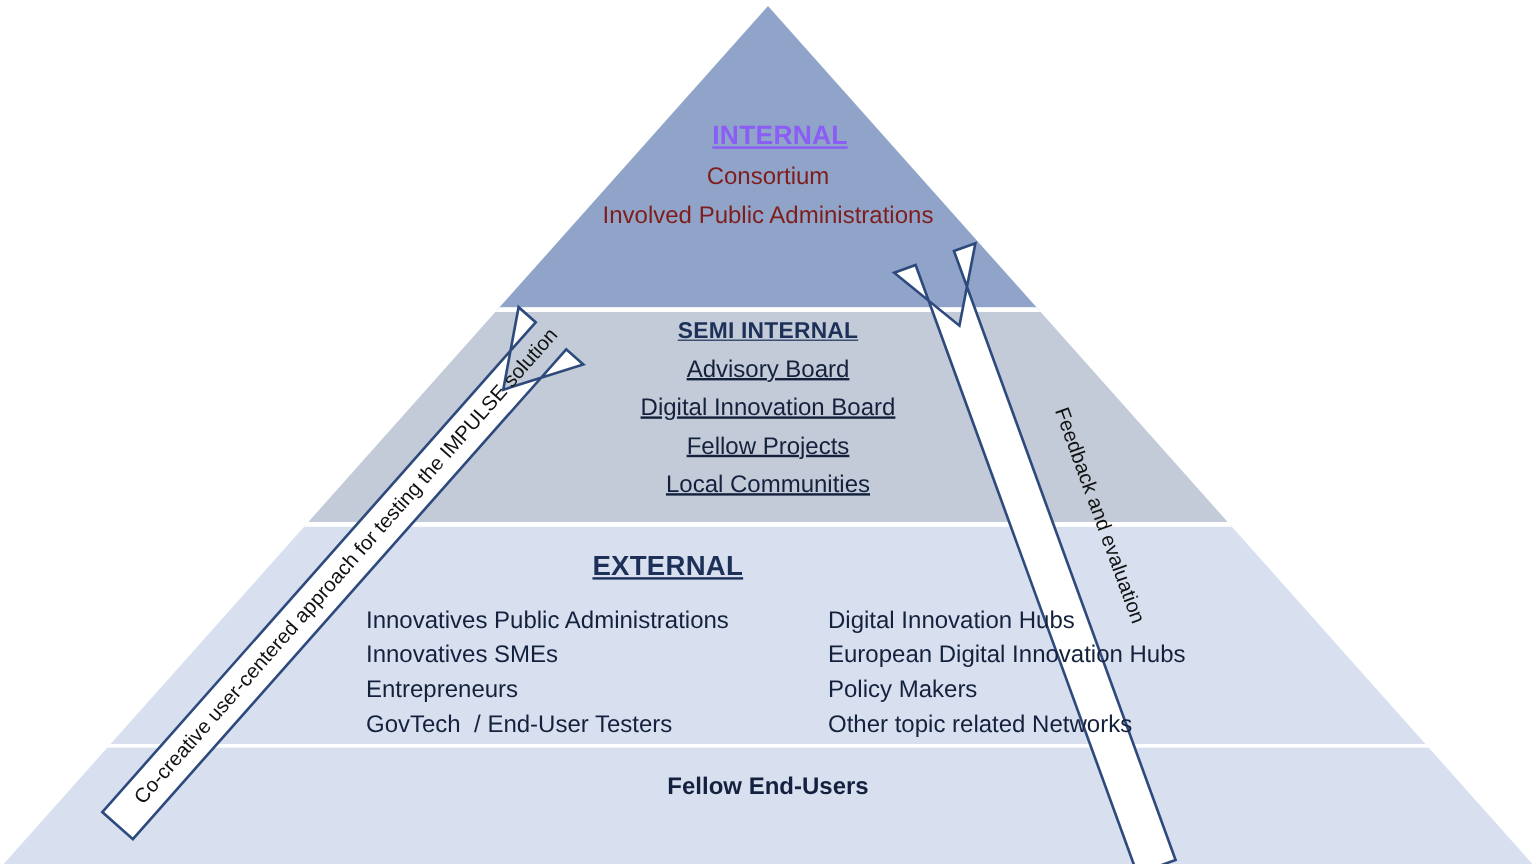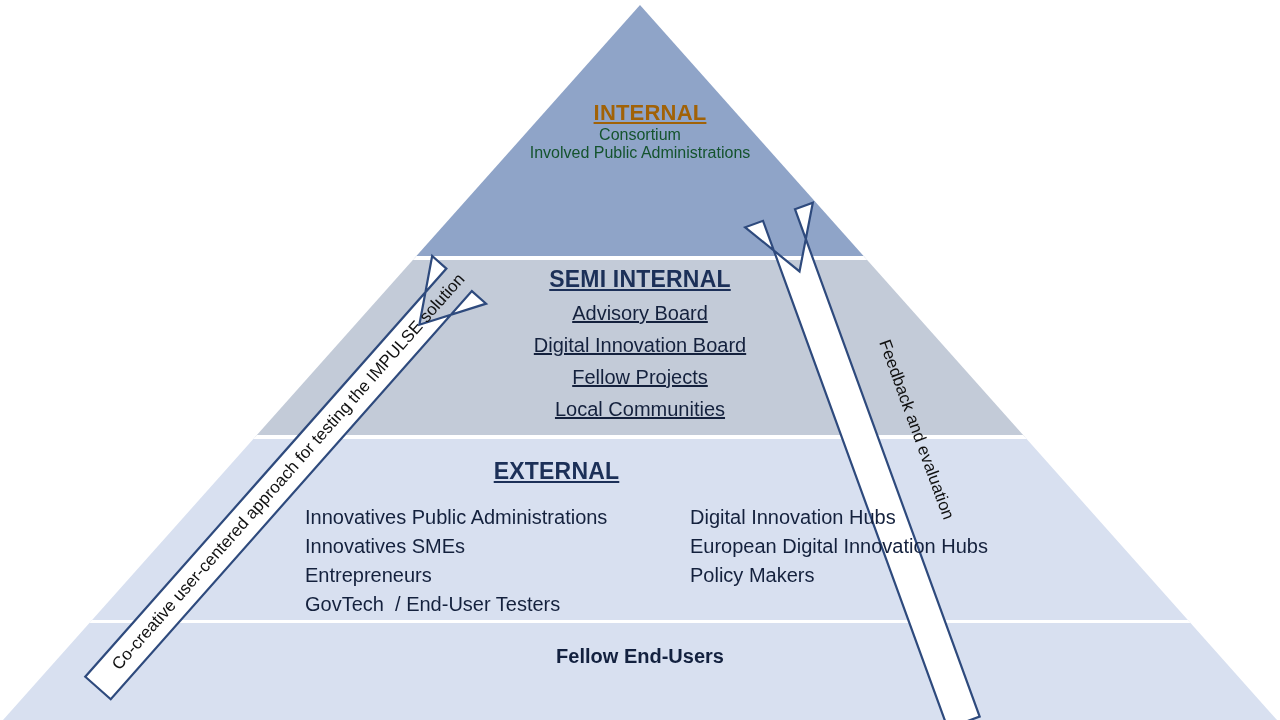--- a/index.html
+++ b/index.html
@@ -28,40 +28,41 @@
     position: absolute;
     text-align: center;
     color: #13213f;
   }
   .layer-title {
     font-weight: bold;
     text-decoration: underline;
     letter-spacing: 0.2px;
     white-space: nowrap;
   }
-  .layer-title.light { color: #a16207; padding-left: 20px; }
+  .layer-title.light { color: #8b5cf6; padding-left: 20px; }
   .layer-title.dark  { color: #1c3058; }
 
   
   #internal-block {
     left: 0; top: 100px; width: 1280px;
   }
   #internal-block .layer-title { font-size: 22px; }
   #internal-block .item {
-    font-size: 16px;
-    color: #14532d;
+    font-size: 20px;
+    color: #7f1d1d;
+    margin-top: 10px;
     white-space: nowrap;
   }
   #internal-block .item:first-of-type { margin-top: 14px; }
 
   
   #semi-block {
     left: 0; top: 266px; width: 1280px;
   }
-  #semi-block .layer-title { font-size: 23px; }
+  #semi-block .layer-title { font-size: 19px; }
   #semi-block .item {
     font-size: 20px;
     color: #14213d;
     margin-top: 9px;
     white-space: nowrap;
     text-decoration: underline;
   }
   #semi-block .item:first-of-type { margin-top: 14px; }
 
   
@@ -172,20 +173,21 @@
       <div class="ext-col left">
         <div class="item">Innovatives Public Administrations</div>
         <div class="item">Innovatives SMEs</div>
         <div class="item">Entrepreneurs</div>
         <div class="item">GovTech  / End-User Testers</div>
       </div>
       <div class="ext-col right">
         <div class="item">Digital Innovation Hubs</div>
         <div class="item">European Digital Innovation Hubs</div>
         <div class="item">Policy Makers</div>
+        <div class="item">Other topic related Networks</div>
       </div>
     </div>
   </div>
 
   <div id="final-band">
     <span class="final-label">Fellow End-Users</span>
   </div>
 
   <div class="arrow-label" id="left-arrow-label">Co-creative user-centered approach for testing the IMPULSE solution</div>
   <div class="arrow-label" id="right-arrow-label">Feedback and evaluation</div>

